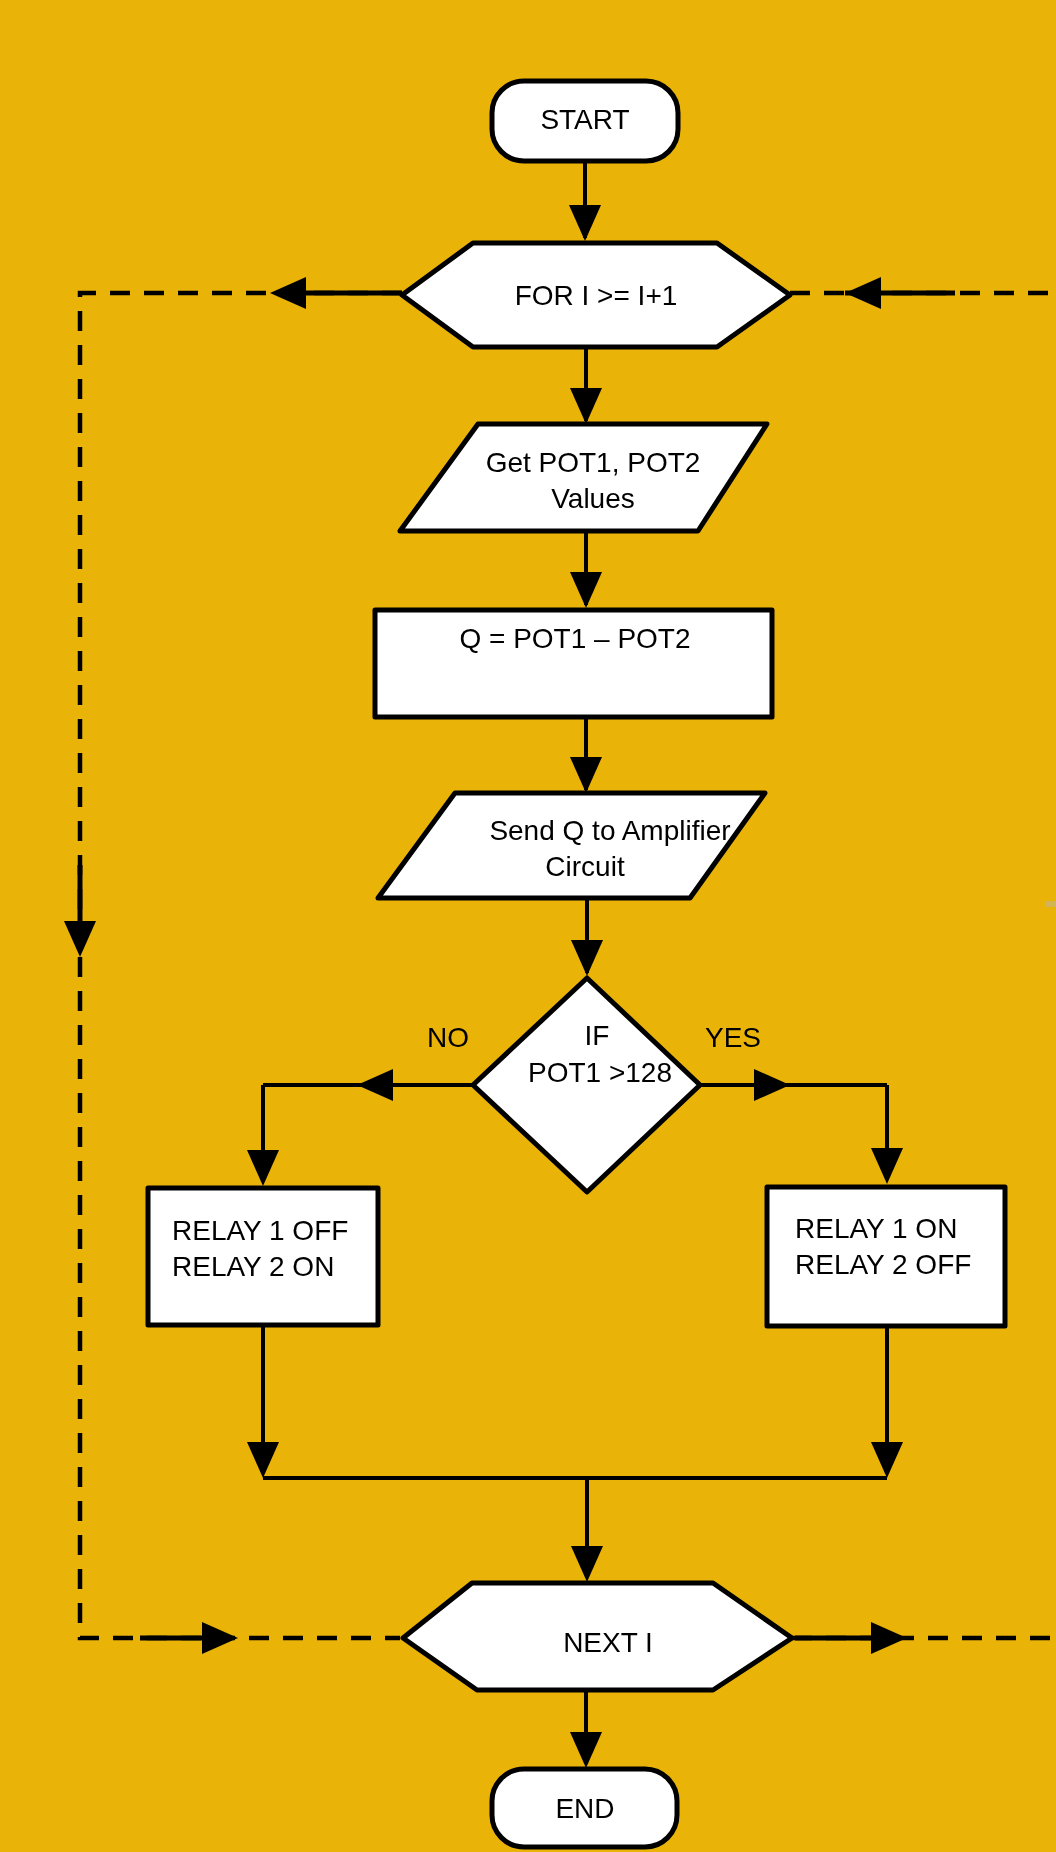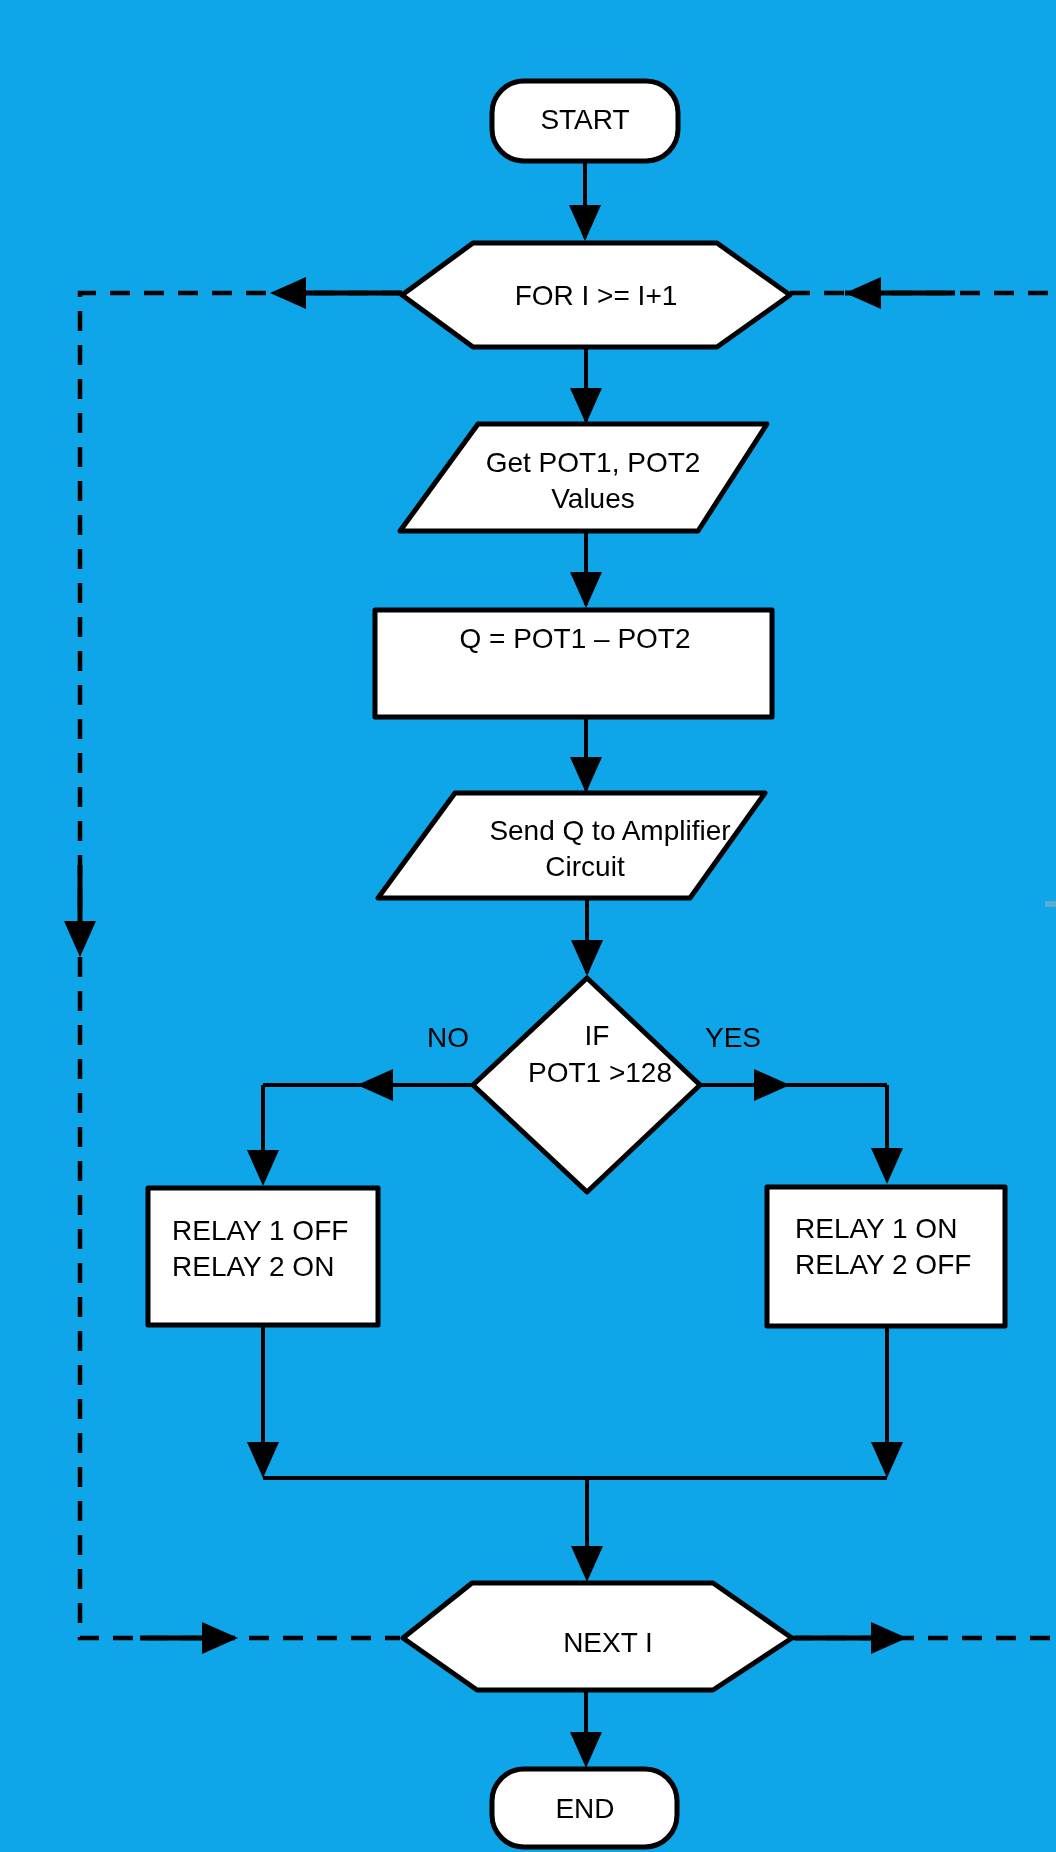--- a/index.html
+++ b/index.html
@@ -1,19 +1,19 @@
 <!DOCTYPE html>
 <html><head>
 <meta charset="utf-8">
 <style>
   html,body { margin:0; padding:0; background:#ffffff; }
   .canvas {
     position:relative;
     width:1056px; height:1852px;
-    background:#0ea5e9;
+    background:#eab308;
     font-family:"Liberation Sans", sans-serif;
   }
   svg { display:block; }
   .shape   { fill:#ffffff; stroke:#000000; stroke-width:5; stroke-linejoin:round; }
   .flow    { stroke:#000000; stroke-width:4; fill:none; stroke-linecap:butt; }
   .dashed  { stroke:#000000; stroke-width:4.5; fill:none; stroke-dasharray:20 14; }
   .tail    { stroke:#000000; stroke-width:5; fill:none; }
   .ah      { fill:#000000; stroke:none; }
   text {
     font-family:"Liberation Sans", sans-serif;

